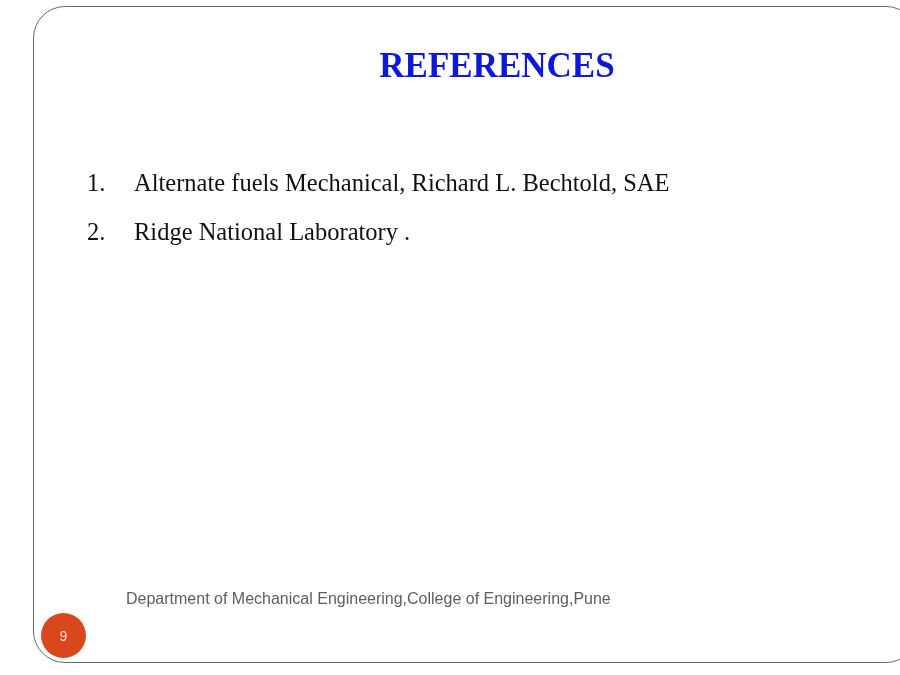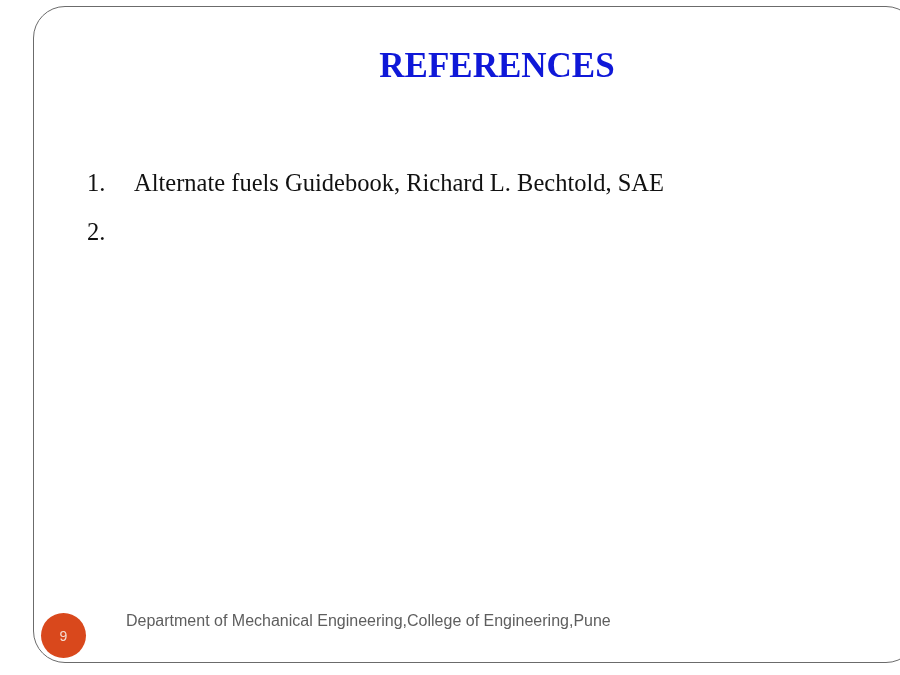--- a/index.html
+++ b/index.html
@@ -69,42 +69,43 @@
       color: #f4ddd2;
       font-family: "Liberation Sans", sans-serif;
       font-size: 14px;
       display: flex;
       align-items: center;
       justify-content: center;
     }
     .footer-text {
       position: absolute;
       left: 99px;
-      top: 612px;
+      top: 590px;
       font-family: "Liberation Sans", sans-serif;
       font-size: 16px;
       color: #5e5e5e;
       white-space: nowrap;
     }
   </style>
 </head>
 <body>
 
 <div class="slide">
   <div class="frame"></div>
 
   <div class="title">REFERENCES</div>
 
   <div class="refs">
     <div class="ref-item">
       <span class="ref-num">1.</span>
-      <div>Alternate fuels Guidebook, Richard L. Bechtold, SAE</div>
+      <div>Alternate fuels Mechanical, Richard L. Bechtold, SAE</div>
     </div>
     <div class="ref-item">
       <span class="ref-num">2.</span>
+      <div>Ridge National Laboratory .</div>
     </div>
   </div>
 
   <div class="footer-badge">
     <span>9</span>
   </div>
   <div class="footer-text">Department of Mechanical Engineering,College of Engineering,Pune</div>
 </div>
 
 </body></html>

